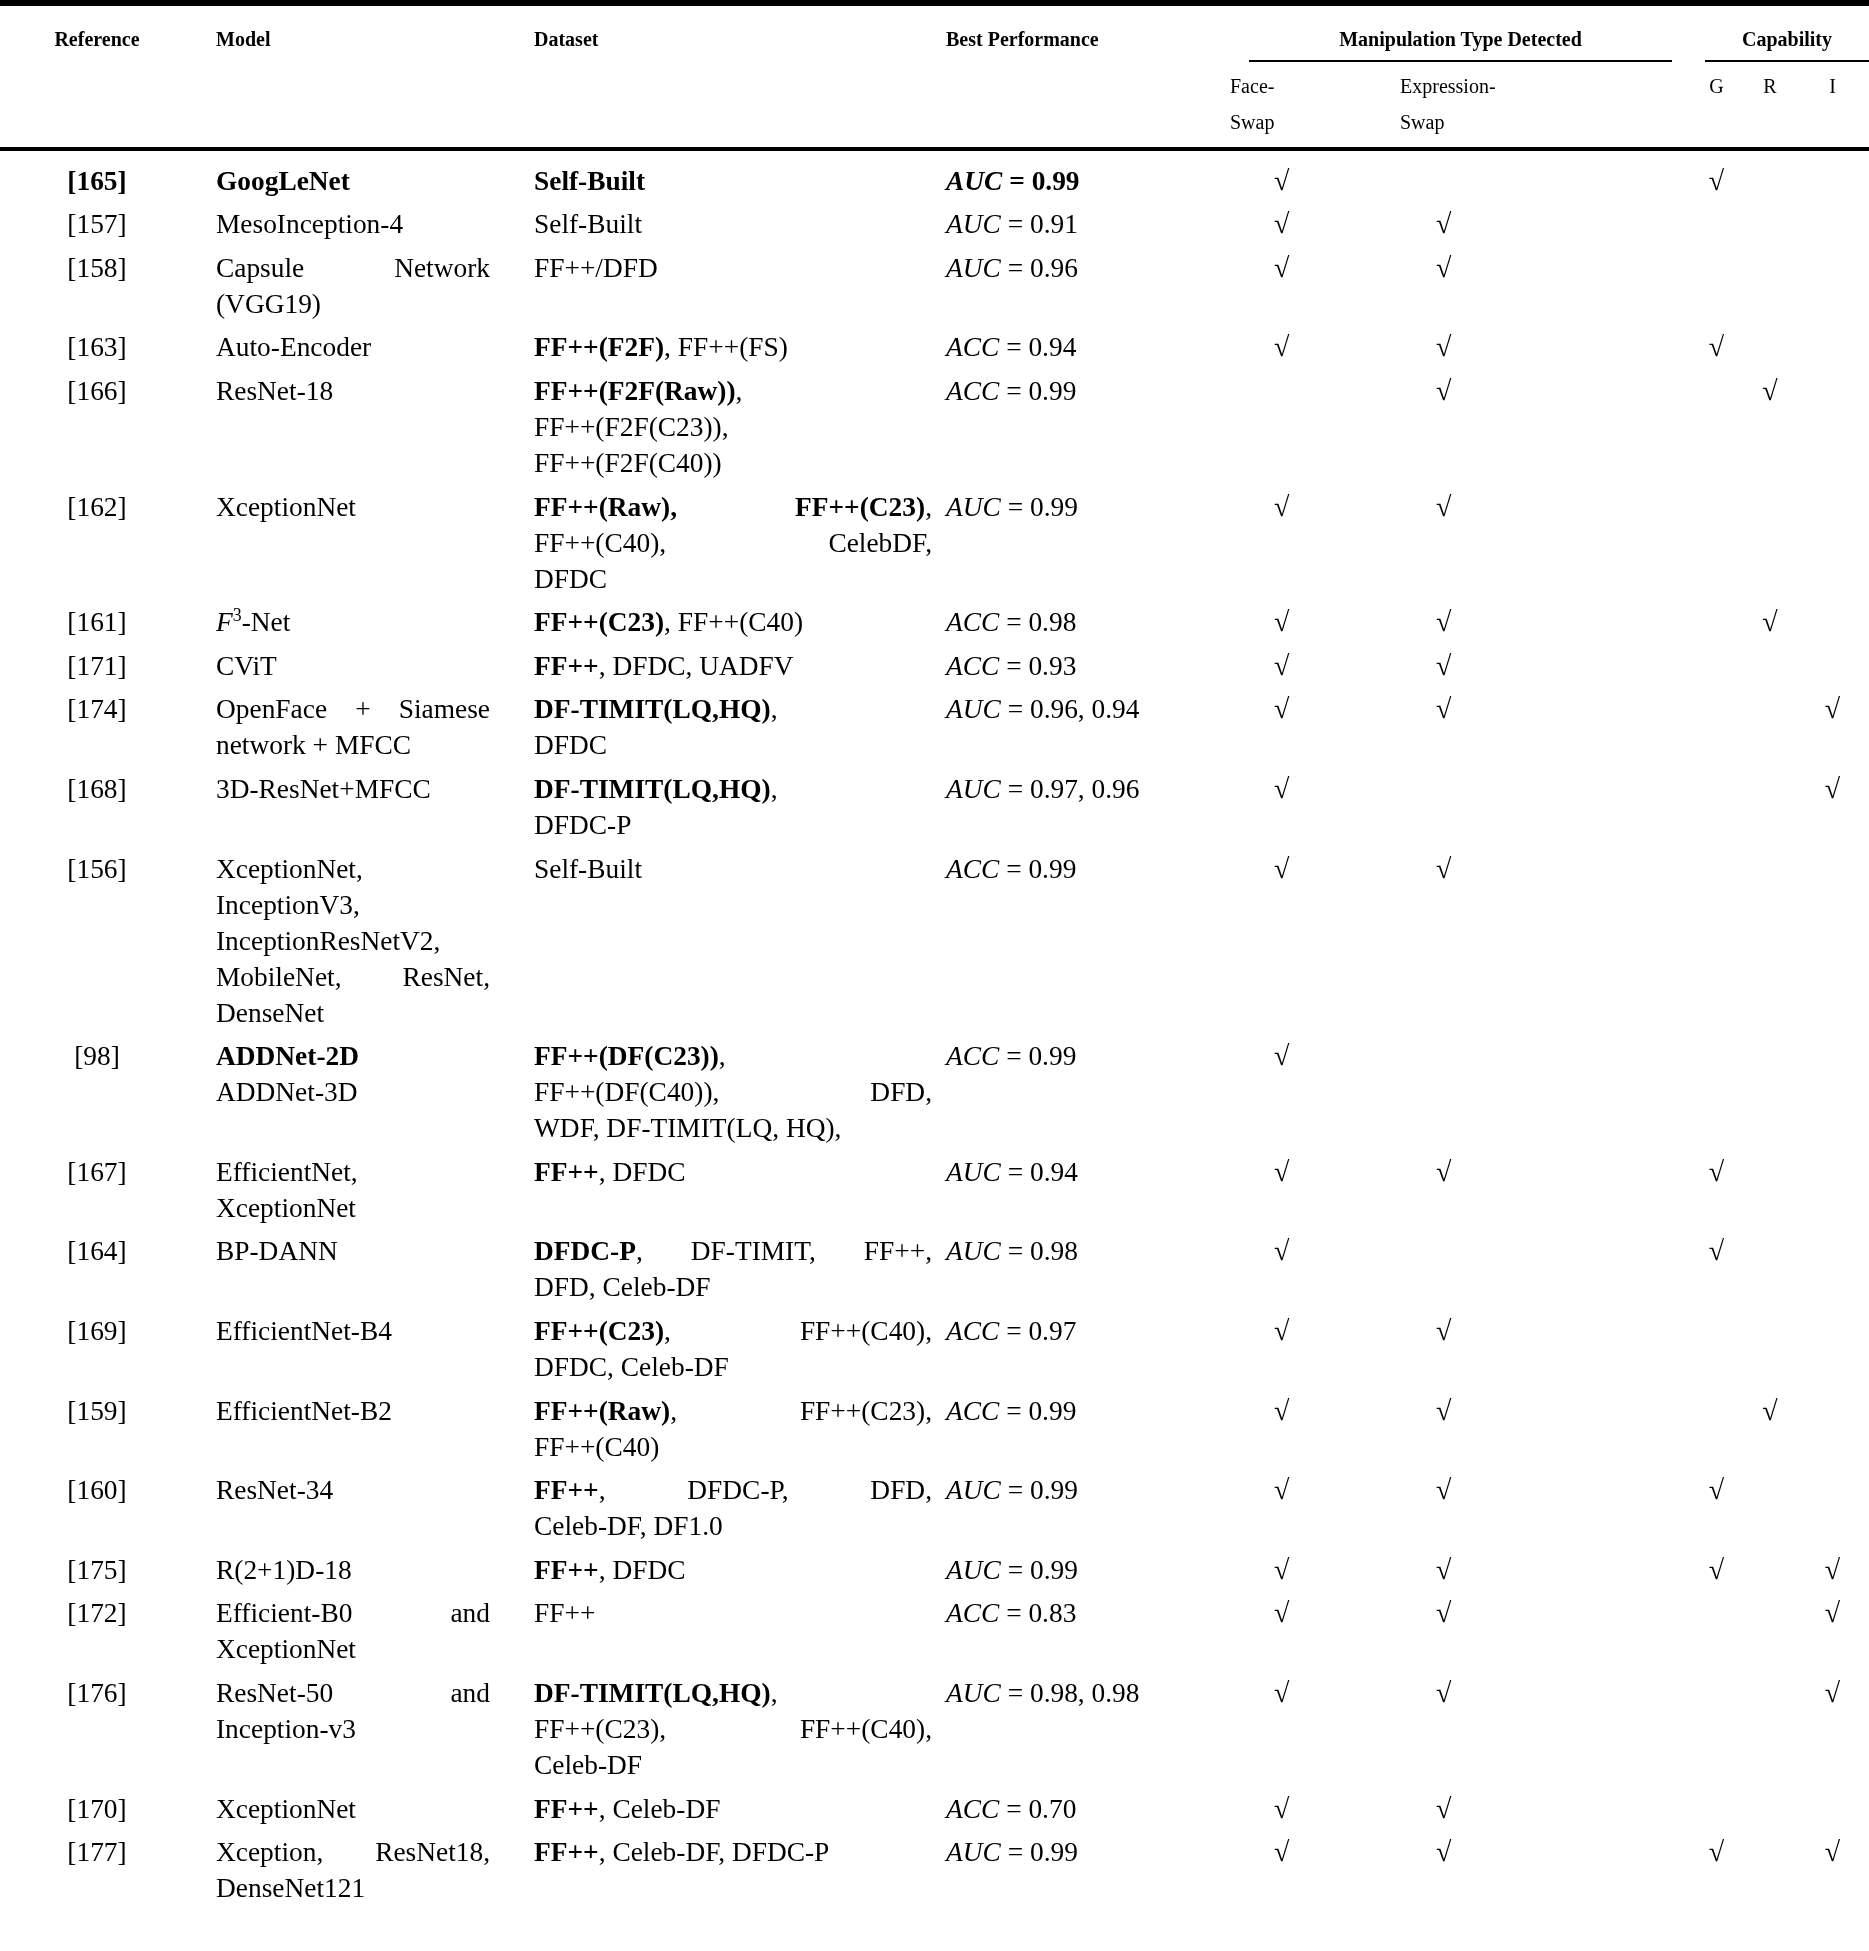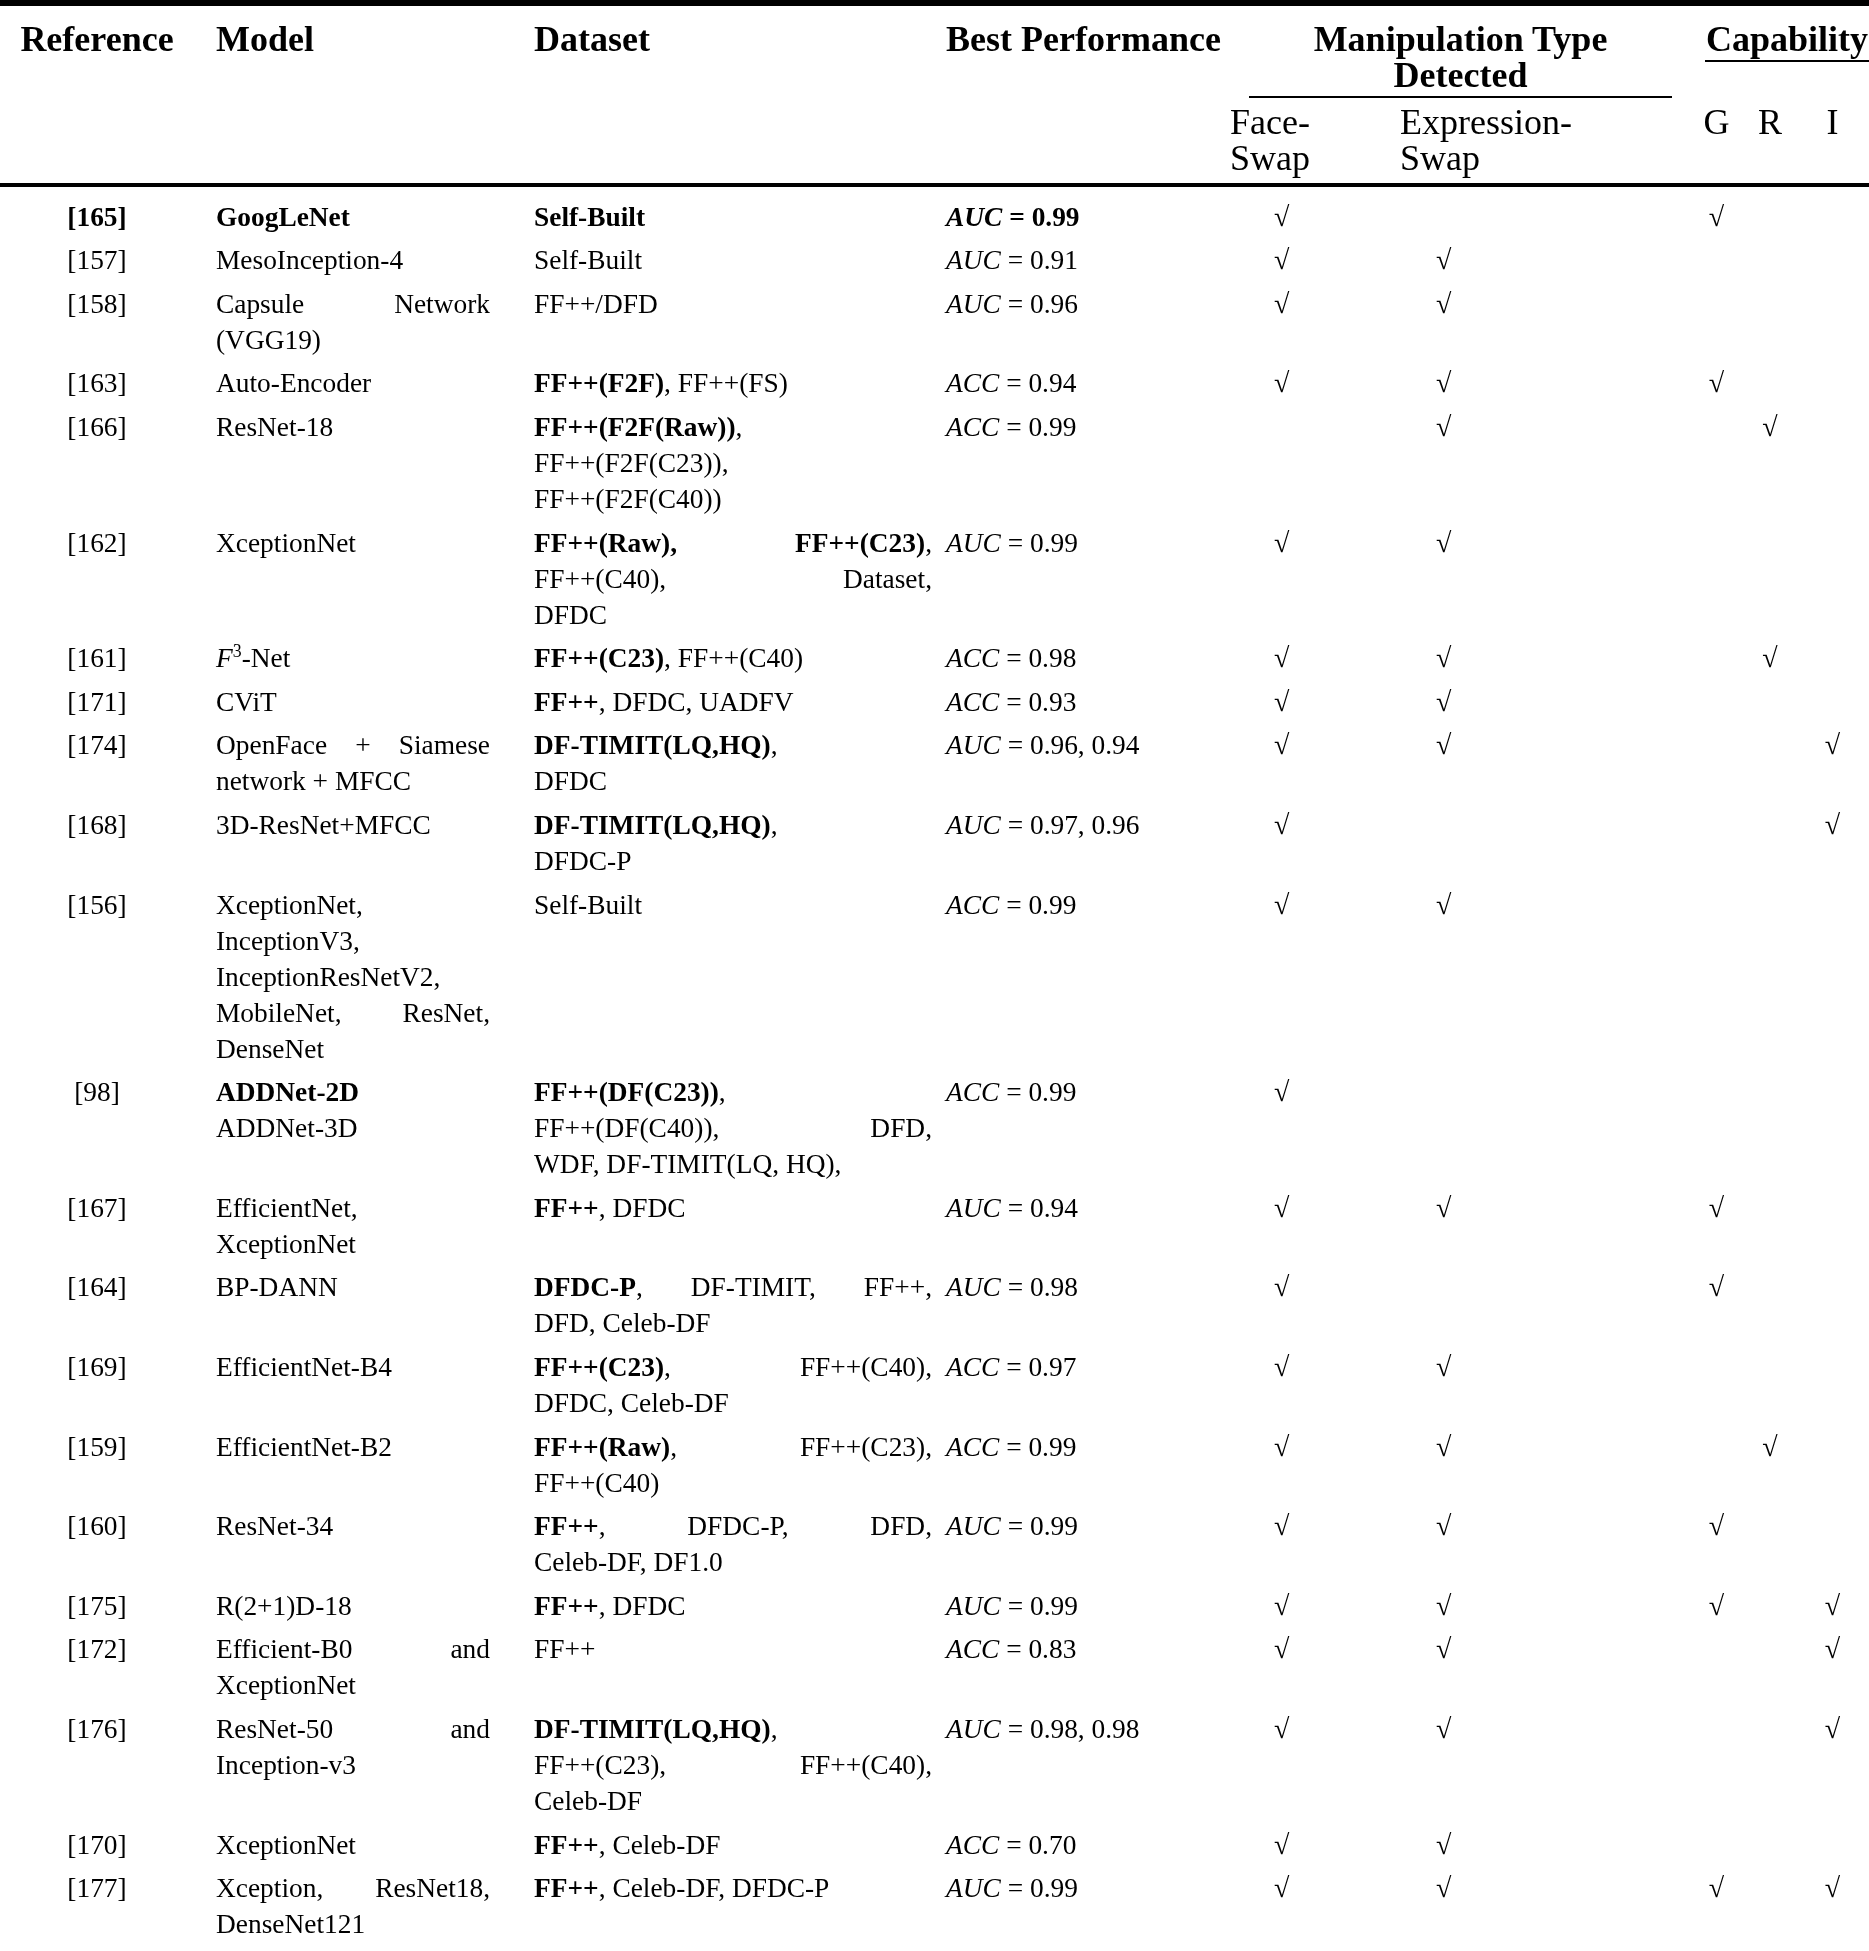--- a/index.html
+++ b/index.html
@@ -5,21 +5,21 @@
   html, body { margin:0; padding:0; background:#ffffff; }
   body {
     width:1869px; height:1951px; overflow:hidden;
     font-family:"Liberation Serif", serif; color:#000000;
   }
   table#results {
     border-collapse:collapse; table-layout:fixed;
     width:1869px; border-top:6.6px solid #000;
   }
   th, td { vertical-align:top; font-size:27.4px; line-height:36px; padding:3.8px 0; text-align:left; }
-  thead th { font-size:36px; }
+  thead th { font-size:20px; }
   .head1 th { font-weight:bold; padding-top:15px; }
   .head1 .c-ref { text-align:center; }
   .head1 .c-model { padding-left:22px; }
   .head1 .c-dataset { padding-left:28px; }
   th.group { padding-top:15px; }
   .group .group-inner { border-bottom:2.8px solid #000; padding-bottom:3px; text-align:center; font-weight:bold; }
   .g-manip .group-inner { margin:0 17px 0 19px; }
   .g-cap .group-inner { margin:0 0 0 16px; }
   .head2 th { font-weight:normal; border-bottom:4.7px solid #000; padding:1.9px 0 7.6px; white-space:pre-line;margin-top:27px; }
   .c-fs { padding-left:44px; }
@@ -155,21 +155,21 @@
         <td class="c-r"><span class="check">√</span></td>
         <td class="c-i"></td>
       </tr>
       <tr>
         <td class="c-ref">[162]</td>
         <td class="c-model">
           <div class="tline"><span>XceptionNet</span></div>
         </td>
         <td class="c-dataset">
           <div class="tline jl"><span class="b">FF++(Raw), FF++(C23)</span><span>,</span></div>
-          <div class="tline jl"><span>FF++(C40), Dataset,</span></div>
+          <div class="tline jl"><span>FF++(C40), CelebDF,</span></div>
           <div class="tline"><span>DFDC</span></div>
         </td>
         <td class="c-perf"><i class="metric">AUC</i> = 0.99</td>
         <td class="c-fs"><span class="check">√</span></td>
         <td class="c-es"><span class="check">√</span></td>
         <td class="c-g"></td>
         <td class="c-r"></td>
         <td class="c-i"></td>
       </tr>
       <tr>

